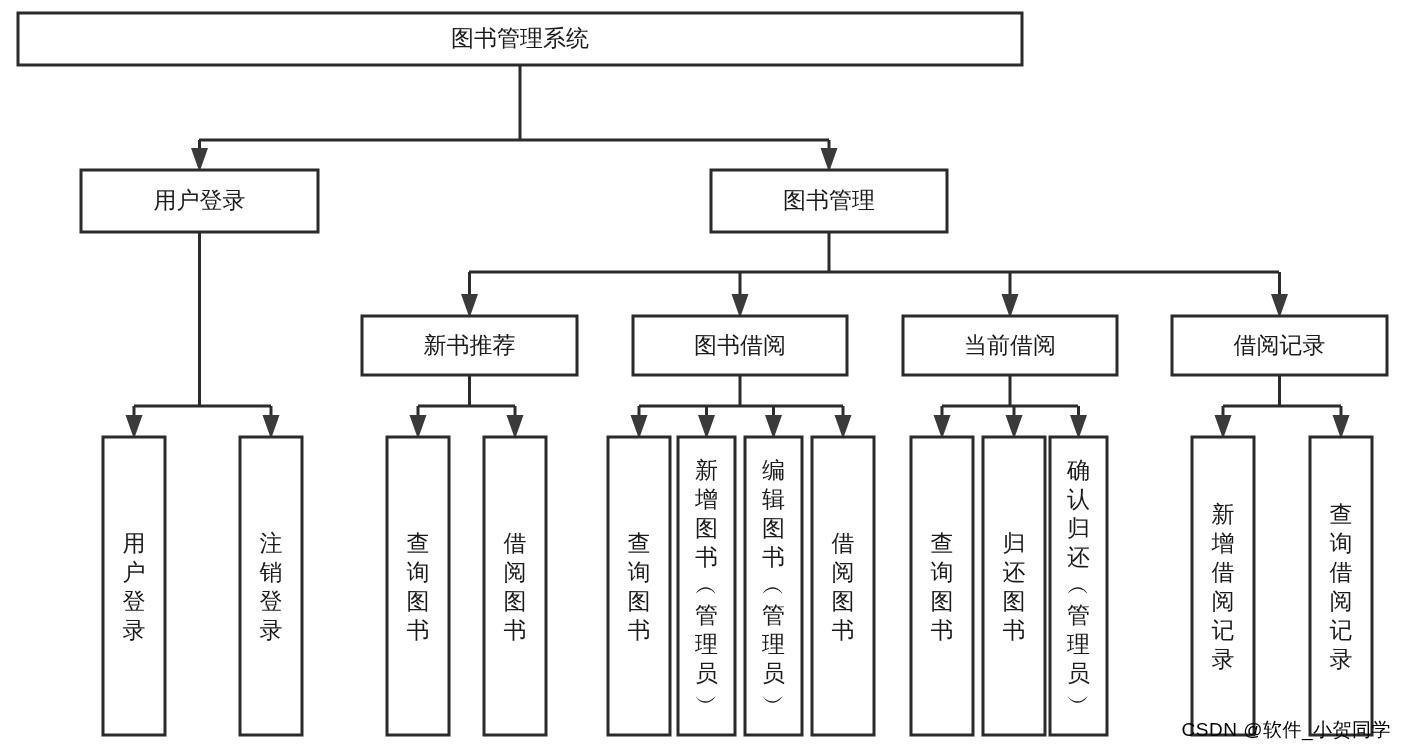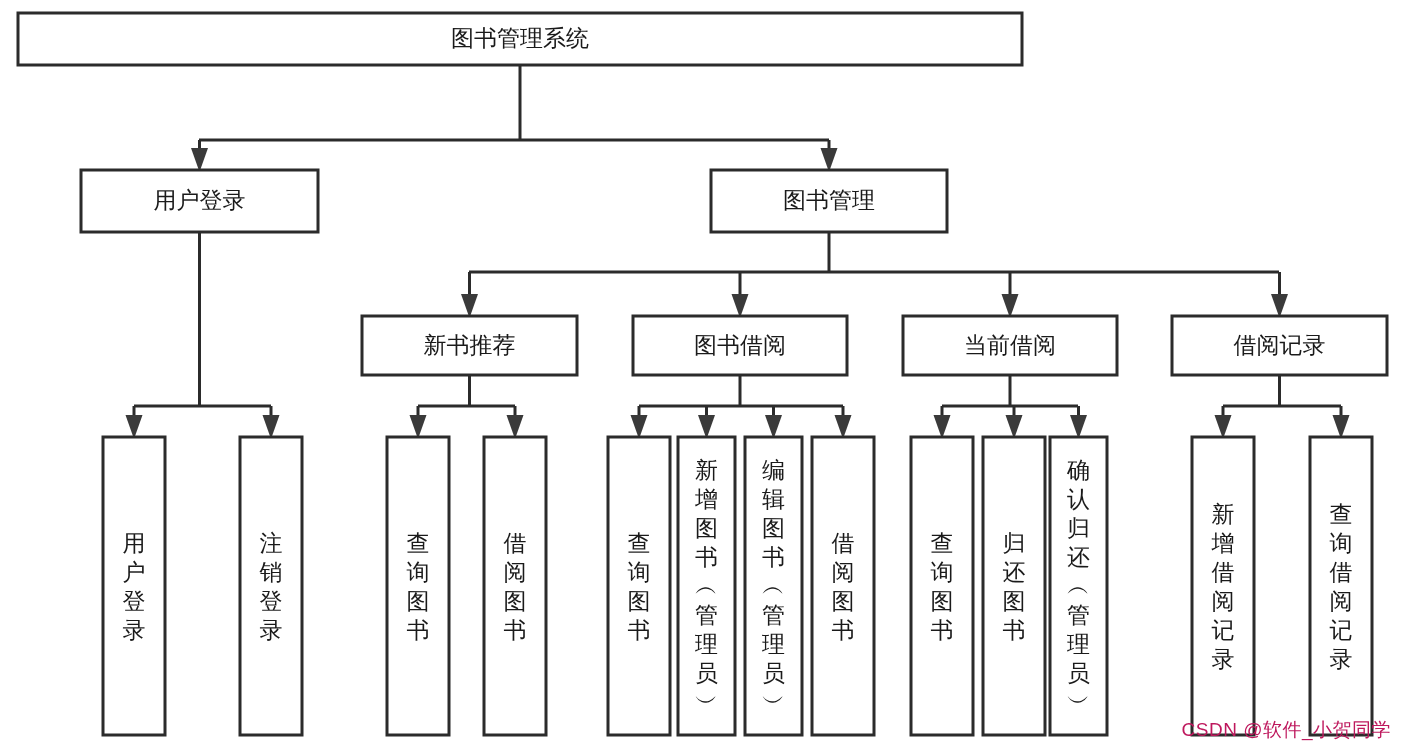--- a/index.html
+++ b/index.html
@@ -56,21 +56,21 @@
     font-size: 23px;
     fill: #1a1a1a;
     text-anchor: middle;
   }
   .watermark {
     position: absolute;
     right: 14px;
     bottom: 4px;
     font-family: "Liberation Sans", "DejaVu Sans", sans-serif;
     font-size: 19px;
-    color: #be185d;
+    color: #000000;
     letter-spacing: 0.5px;
     white-space: nowrap;
     pointer-events: none;
     user-select: none;
   }
 </style>
 </head>
 <body>
 
 <div id="diagram-root">

